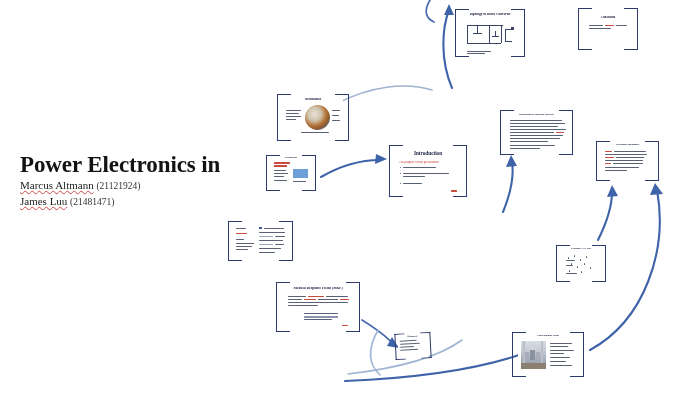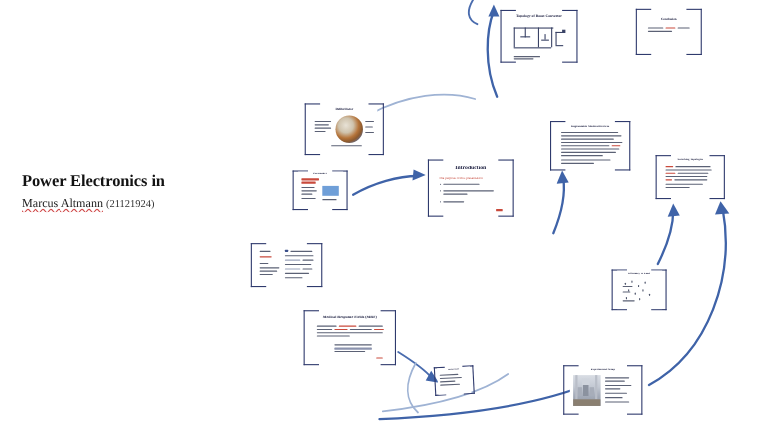--- a/index.html
+++ b/index.html
@@ -7,21 +7,21 @@
     width:700px;height:394px;overflow:hidden;position:relative;
     font-family:"Liberation Serif", serif;
     -webkit-font-smoothing:antialiased;
   }
   #canvas{position:absolute;inset:0;width:700px;height:394px;}
 
   
   .title-block{position:absolute;left:20px;top:152px;width:250px;}
   .title-line{
     font-family:"Liberation Serif", serif;
-    font-weight:bold;font-size:15px;color:#131313;
+    font-weight:bold;font-size:23px;color:#131313;
     letter-spacing:-0.1px;line-height:26px;white-space:nowrap;
   }
   .presented-by{
     font-style:italic;font-size:10.5px;color:#2b2b2b;
     margin-top:14px;line-height:13px;
   }
   .author{font-size:11px;color:#1d1d1d;line-height:14.5px;white-space:nowrap;}
   .author .id{font-size:9.5px;color:#333;}
   .sp-red{
     text-decoration:underline;
@@ -111,20 +111,24 @@
     <polygon class="ahead" points="399,348 387,346 392,337"></polygon>
 
     <path class="arw faint" d="M378,330 C368,348 368,364 380,375"></path>
   </svg>
 
   <div class="title-block">
     <div class="title-line">Power Electronics in</div>
     <div class="author">
       <span class="sp-red">Marcus Altmann</span>
       <span class="id">(21121924)</span>
+    </div>
+    <div class="author">
+      <span class="sp-red">James Luu</span>
+      <span class="id">(21481471)</span>
     </div>
   </div>
 
   <div class="slide" id="slide-circuit" style="left:455px;top:9px;width:70px;height:48px;">
     <div class="brk l"></div>
     <div class="brk r"></div>
     <div class="sheet">
       <div class="s-title" style="font-size:3.4px;margin-top:2px;">Topology of Boost Converter</div>
       <div class="ckt" style="left:6px;top:10px;width:48px;height:28px;">
         <i style="left:0;top:4px;width:22px;height:.9px;"></i>

